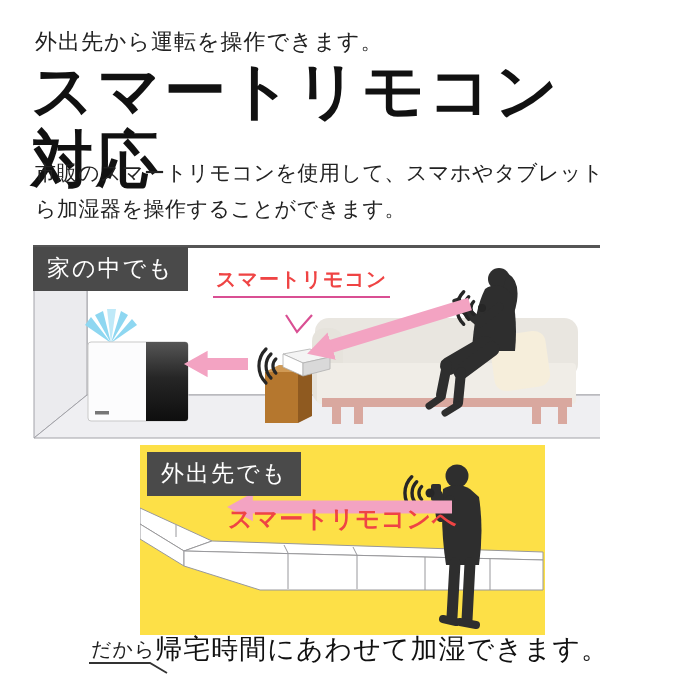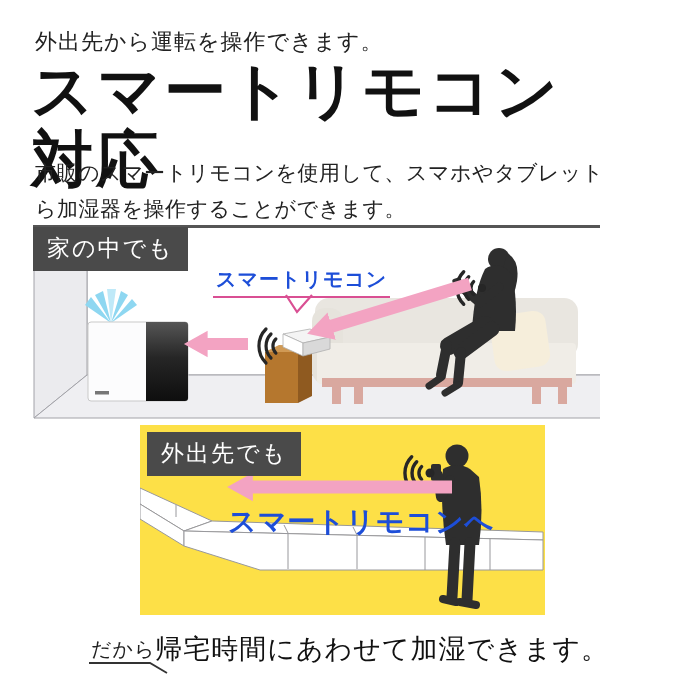--- a/index.html
+++ b/index.html
@@ -5,34 +5,34 @@
   html,body{margin:0;padding:0;background:#fff;}
   .canvas{
     position:relative;width:600px;height:700px;background:#ffffff;
     font-family:"Liberation Sans","DejaVu Sans",sans-serif;
     overflow:hidden;color:#1c1c1c;
   }
   .abs{position:absolute;}
   .intro-lead{left:35px;top:27px;font-size:22px;letter-spacing:1px;color:#222;}
   .page-title{left:31px;top:56px;font-size:62px;font-weight:600;letter-spacing:3px;color:#111;line-height:1.12;}
   .intro-desc{left:35px;top:155px;width:640px;font-size:21px;line-height:36px;letter-spacing:0.5px;color:#222;}
-  .scene{position:absolute;}
+  .scene{position:absolute;margin-top:20px;}
   .scene-home{left:33px;top:225px;width:627px;height:194px;}
   .scene-away{left:140px;top:425px;width:405px;height:190px;background:#fde047;}
   .scene-label{
     position:absolute;background:#4a4a4a;color:#ffffff;font-size:23px;font-weight:500;
     letter-spacing:2px;padding:6px 14px 7px 14px;white-space:nowrap;z-index:5;
   }
   .home-label{left:0px;top:2px;}
   .away-label{left:7px;top:7px;}
   .callout{
-    position:absolute;color:#1d4ed8;font-weight:600;white-space:nowrap;z-index:6;
+    position:absolute;color:#ef4444;font-weight:600;white-space:nowrap;z-index:6;
   }
   .callout-home{left:213px;top:266px;font-size:20px;letter-spacing:1px;padding:0 3px 3px 3px;border-bottom:2px solid #d94f93;}
-  .callout-away{left:228px;top:503px;font-size:28px;letter-spacing:1px;}
+  .callout-away{left:228px;top:503px;font-size:24px;letter-spacing:1px;}
   .footer{
     position:absolute;left:0;top:631px;width:700px;display:flex;justify-content:center;
     align-items:flex-end;
   }
   .footer-lead{position:relative;font-size:20px;color:#222;letter-spacing:1px;padding-bottom:4px;}
   .footer-lead svg{position:absolute;left:-3px;bottom:-8px;overflow:visible;}
   .footer-message{font-size:27px;color:#111;letter-spacing:1px;}
   svg.art{position:absolute;left:0;top:0;}
 </style>
 </head>

